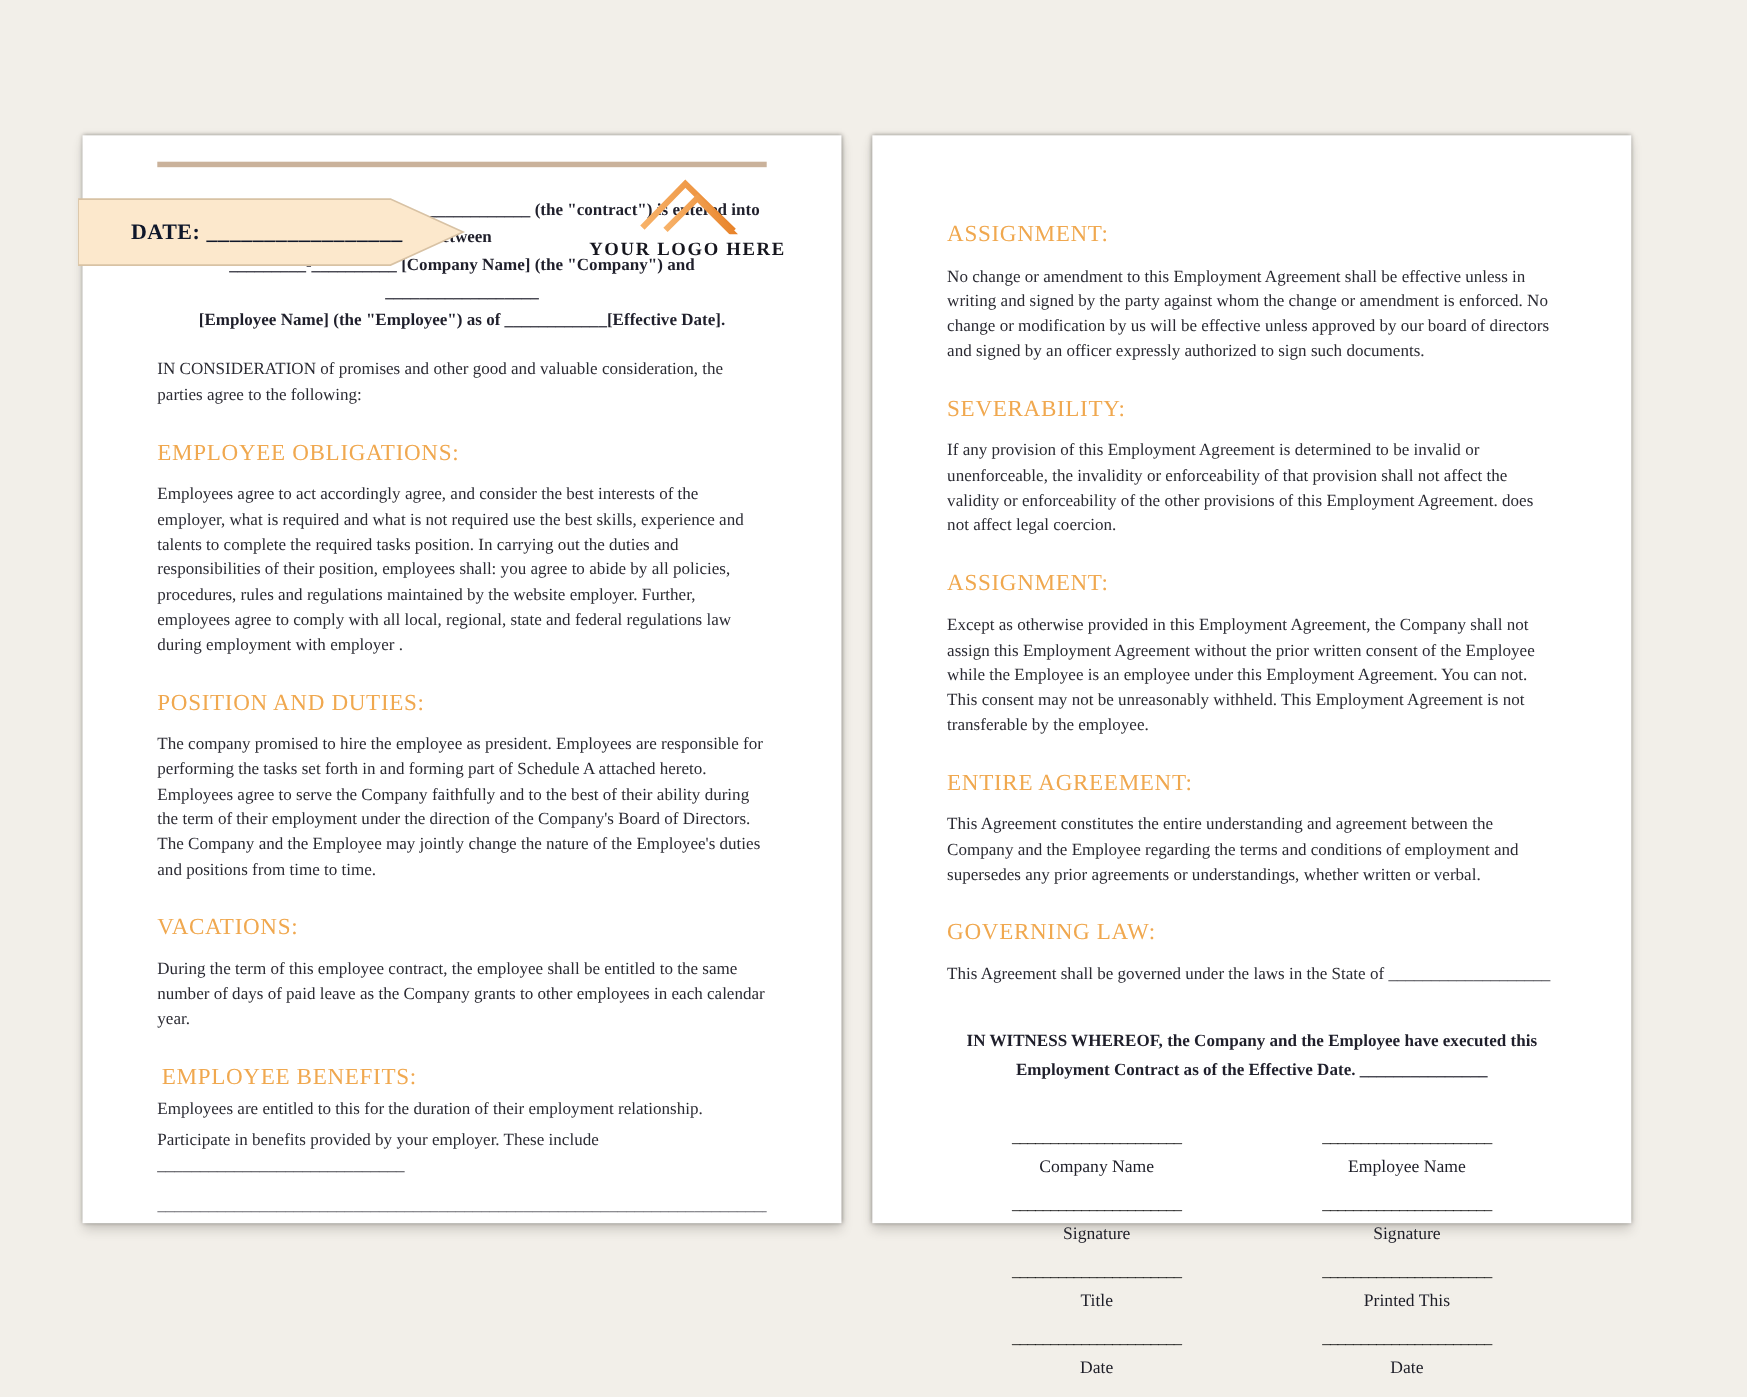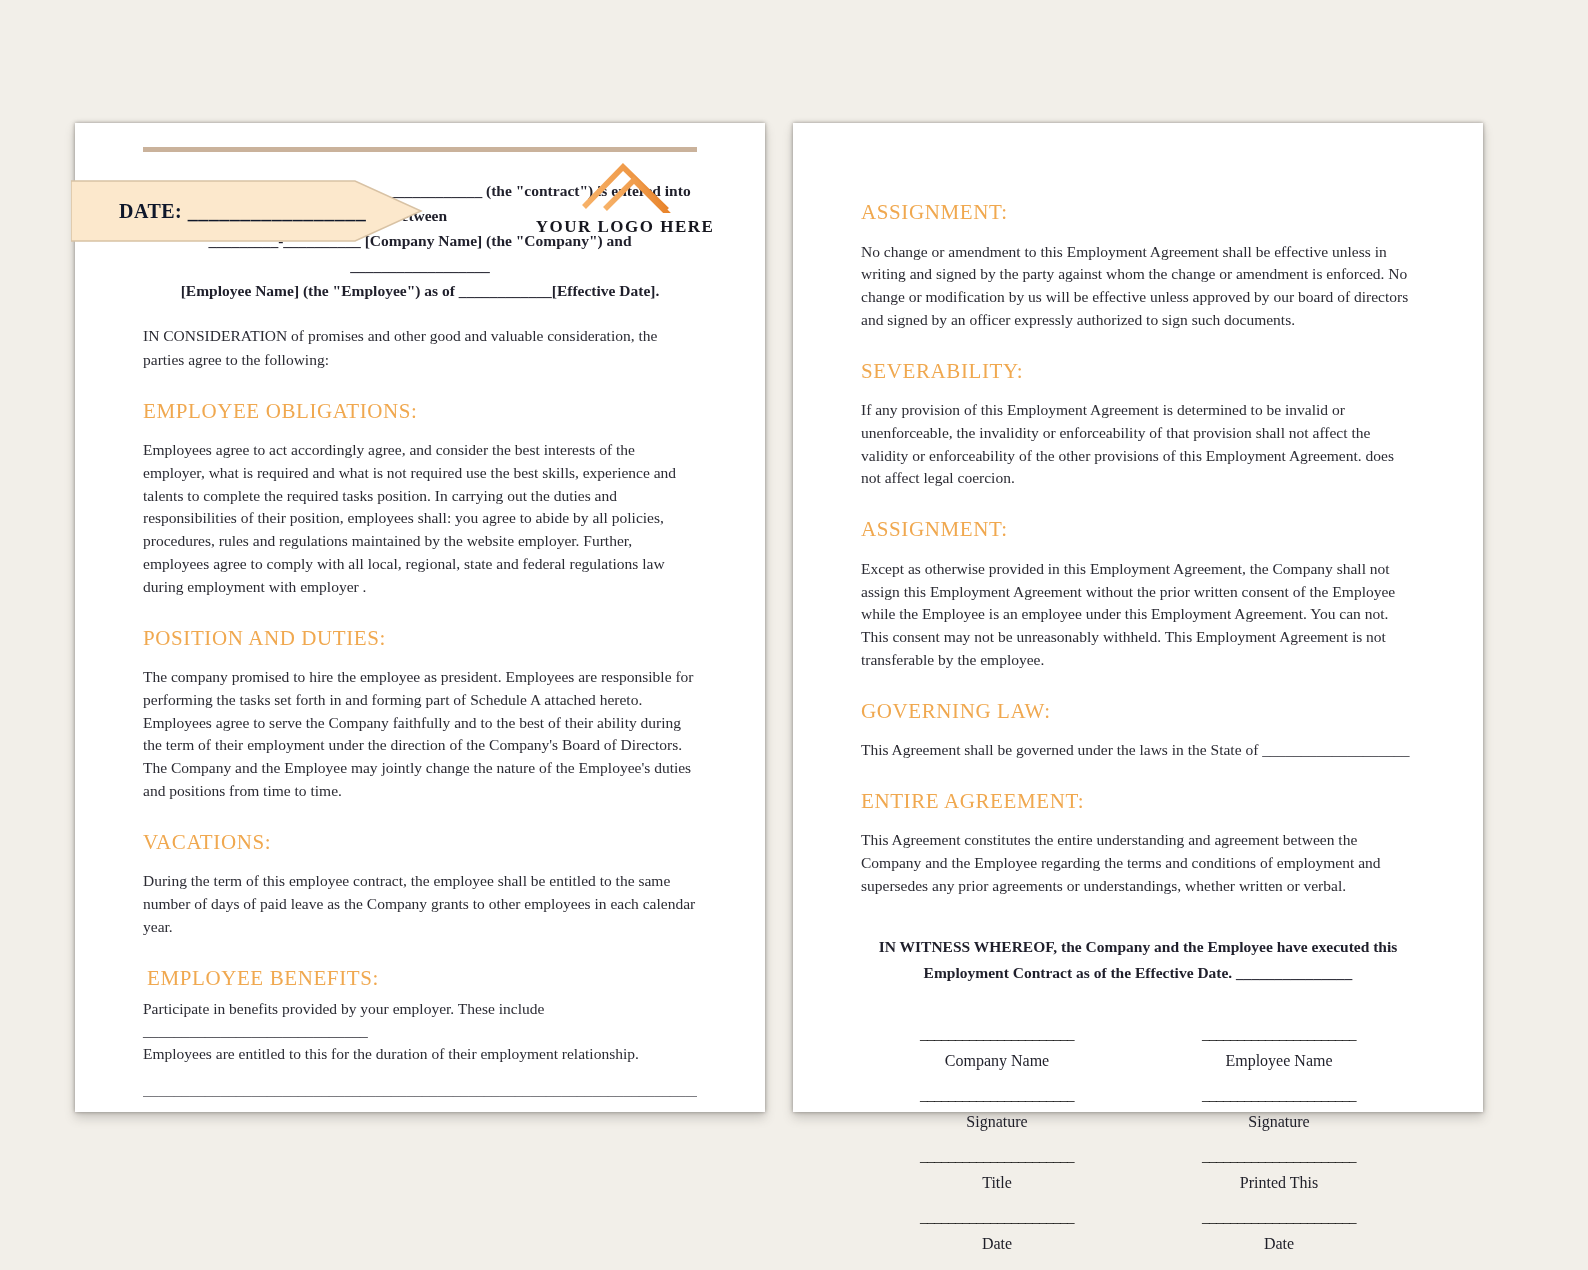--- a/index.html
+++ b/index.html
@@ -130,22 +130,22 @@
         <p class="body-text">The company promised to hire the employee as president. Employees are responsible for performing the tasks set forth in and forming part of Schedule A attached hereto. Employees agree to serve the Company faithfully and to the best of their ability during the term of their employment under the direction of the Company's Board of Directors. The Company and the Employee may jointly change the nature of the Employee's duties and positions from time to time.</p>
       </div>
 
       <div>
         <h2 class="section-heading">VACATIONS:</h2>
         <p class="body-text">During the term of this employee contract, the employee shall be entitled to the same number of days of paid leave as the Company grants to other employees in each calendar year.</p>
       </div>
 
       <div>
         <h2 class="section-heading" style="margin-left:4px;">EMPLOYEE BENEFITS:</h2>
+        <p class="body-text" style="margin:0;">Employees are entitled to this for the duration of their employment relationship.</p>
         <p class="body-text" style="margin:6px 0 0;">Participate in benefits provided by your employer. These include _____________________________</p>
-        <p class="body-text" style="margin:0;">Employees are entitled to this for the duration of their employment relationship.</p>
         <div class="blank-line">________________________________________________________________________</div>
 
       </div>
     </div>
   </div>
 
   <div class="page page-2">
     <div class="content">
 
       <div class="first-section">
@@ -157,27 +157,27 @@
         <h2 class="section-heading">SEVERABILITY:</h2>
         <p class="body-text">If any provision of this Employment Agreement is determined to be invalid or unenforceable, the invalidity or enforceability of that provision shall not affect the validity or enforceability of the other provisions of this Employment Agreement. does not affect legal coercion.</p>
       </div>
 
       <div>
         <h2 class="section-heading">ASSIGNMENT:</h2>
         <p class="body-text">Except as otherwise provided in this Employment Agreement, the Company shall not assign this Employment Agreement without the prior written consent of the Employee while the Employee is an employee under this Employment Agreement. You can not. This consent may not be unreasonably withheld. This Employment Agreement is not transferable by the employee.</p>
       </div>
 
       <div>
+        <h2 class="section-heading">ENTIRE AGREEMENT:</h2>
+        <p class="body-text">This Agreement constitutes the entire understanding and agreement between the Company and the Employee regarding the terms and conditions of employment and supersedes any prior agreements or understandings, whether written or verbal.</p>
+      </div>
+
+      <div>
         <h2 class="section-heading">GOVERNING LAW:</h2>
         <p class="body-text">This Agreement shall be governed under the laws in the State of ___________________</p>
-      </div>
-
-      <div>
-        <h2 class="section-heading">ENTIRE AGREEMENT:</h2>
-        <p class="body-text">This Agreement constitutes the entire understanding and agreement between the Company and the Employee regarding the terms and conditions of employment and supersedes any prior agreements or understandings, whether written or verbal.</p>
       </div>
 
       <p class="witness">IN WITNESS WHEREOF, the Company and the Employee have executed this Employment Contract as of the Effective Date. _______________</p>
 
       <div class="sig-grid">
         <div class="sig-col">
           <div class="sig-line">______________________</div>
           <div class="sig-label">Company Name</div>
           <div class="sig-line">______________________</div>
           <div class="sig-label">Signature</div>

